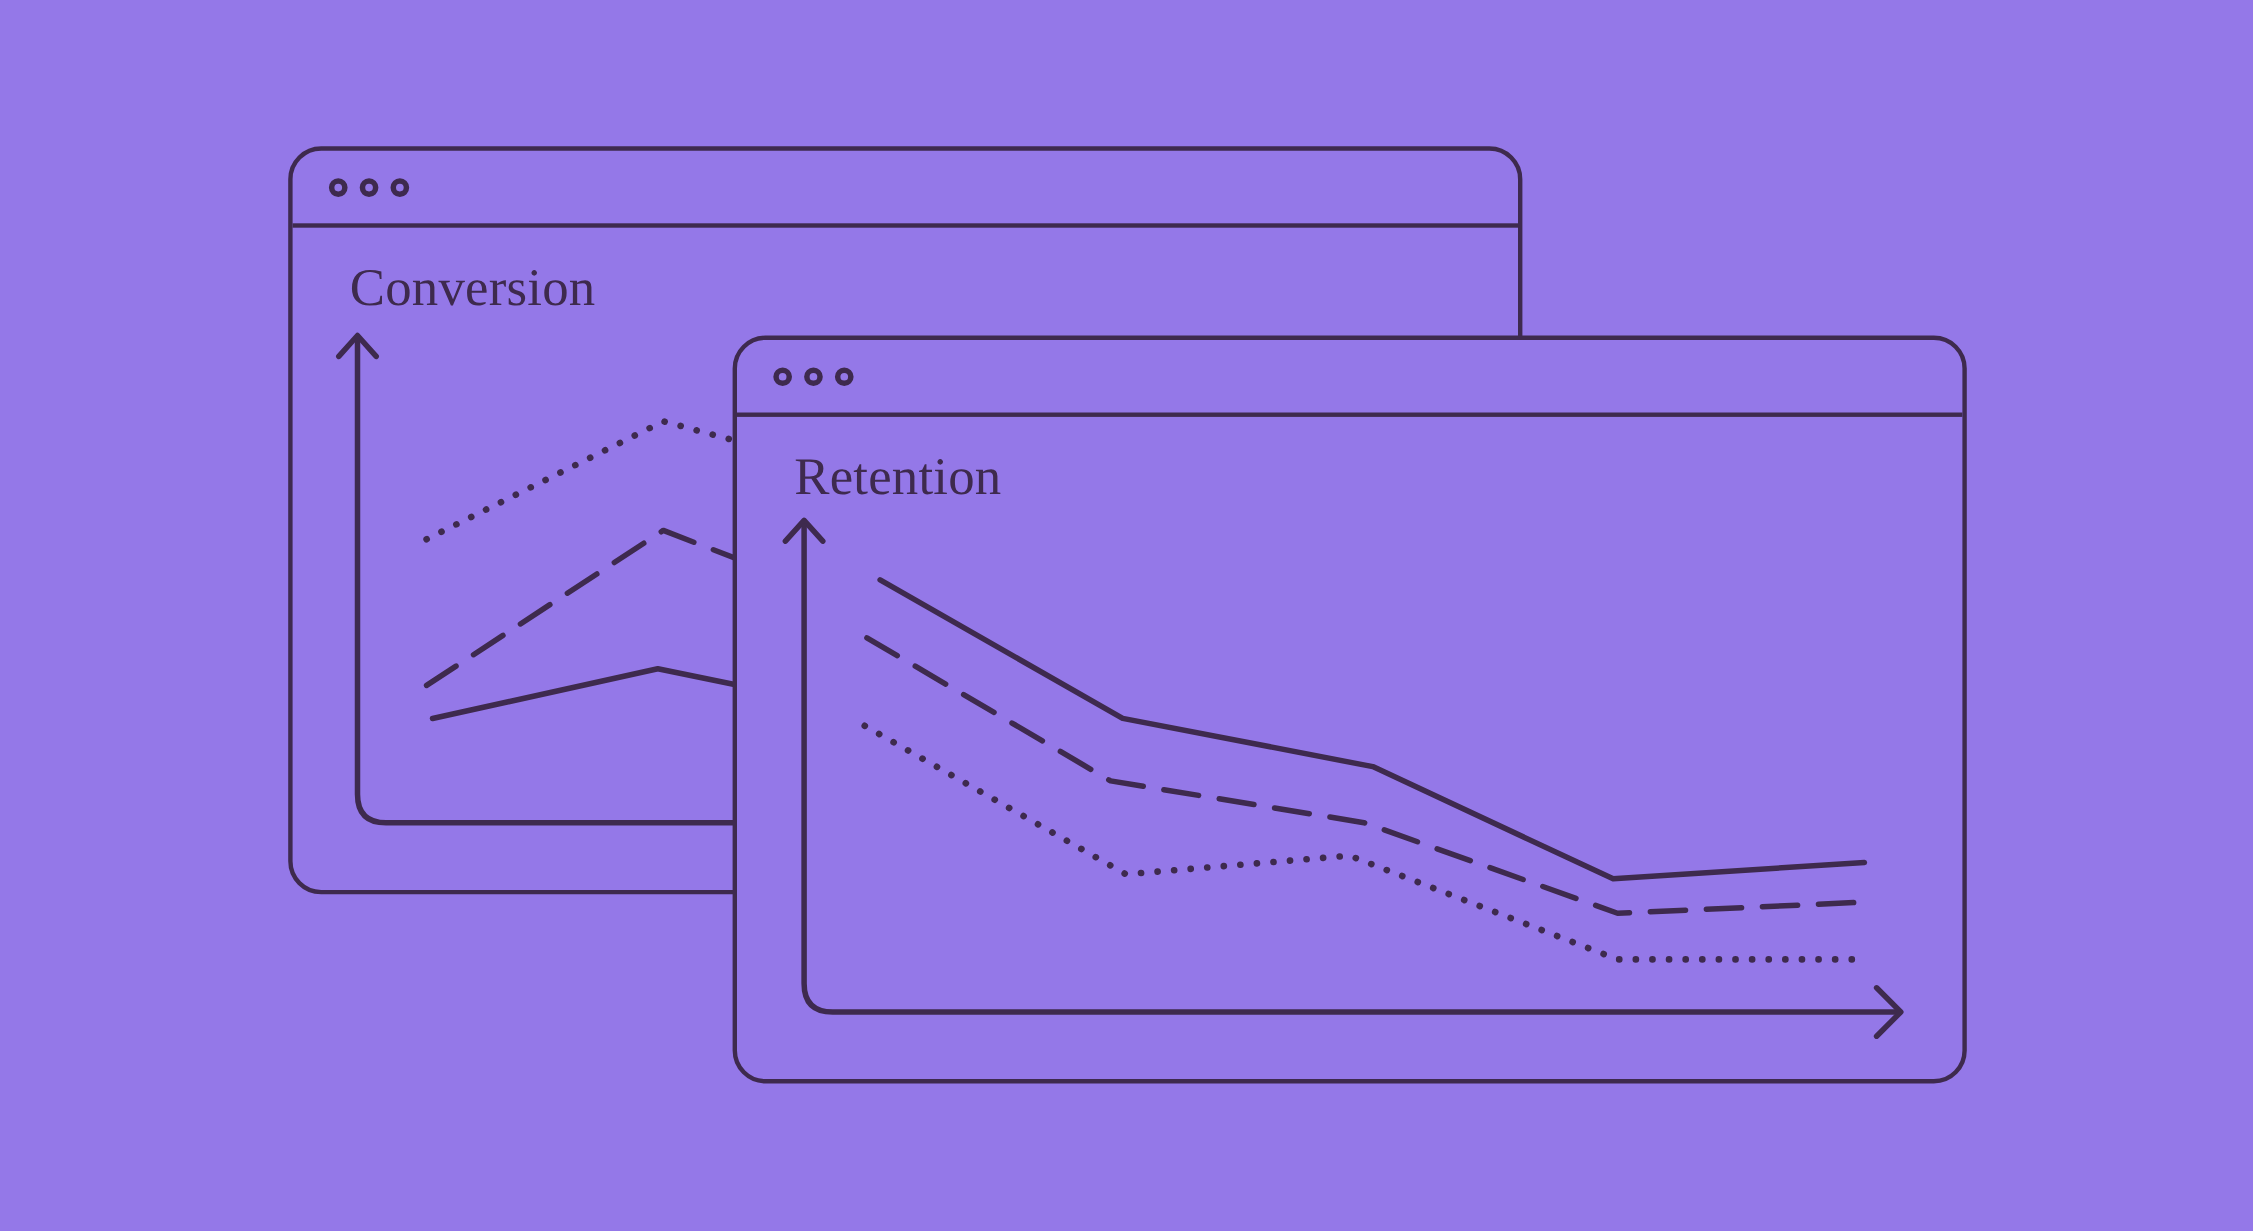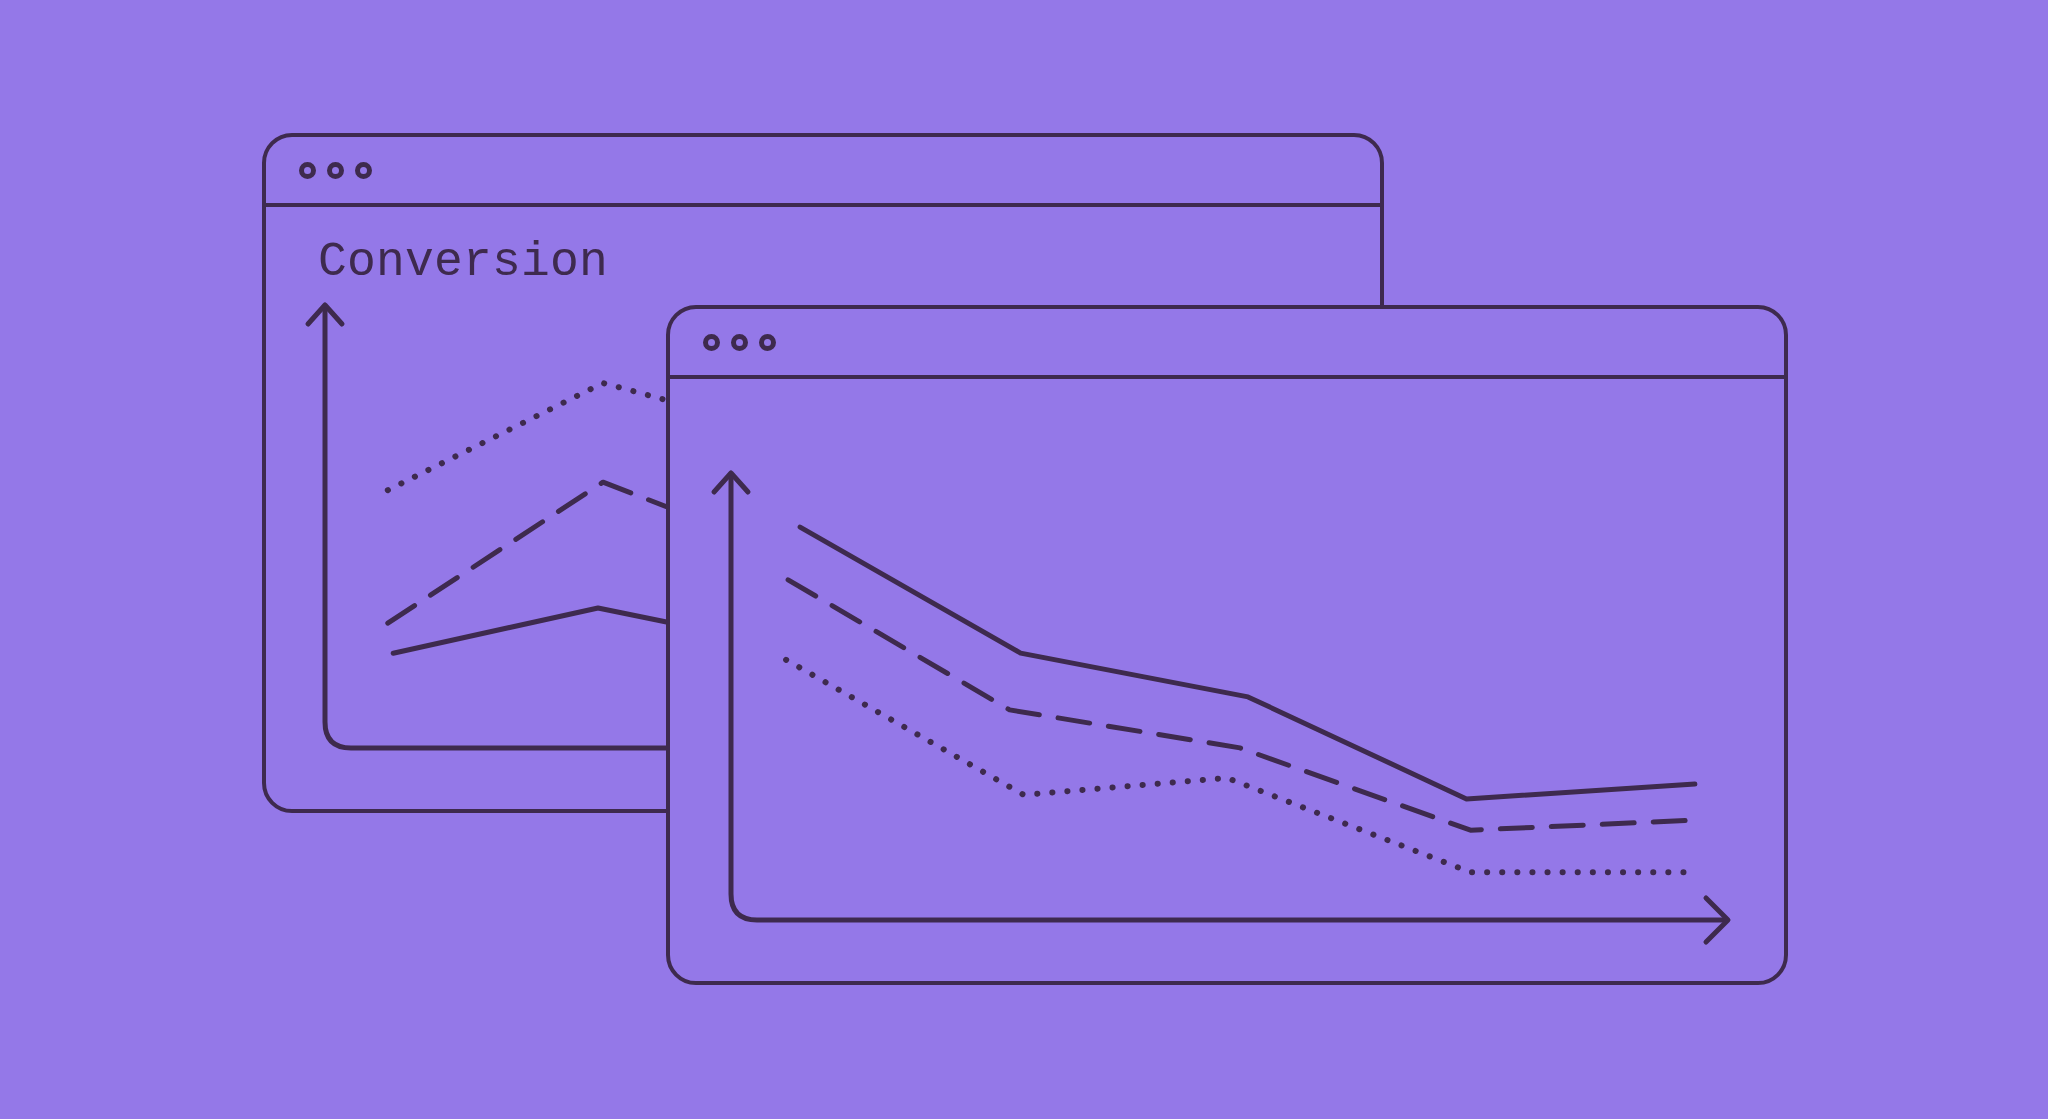--- a/index.html
+++ b/index.html
@@ -5,21 +5,21 @@
   :root{
     --bg:#9478e8;
     --ink:#3e2a4e;
   }
   html,body{margin:0;padding:0;background:var(--bg);}
   .stage{
     position:relative;
     width:1904px;height:1119px;
     background:var(--bg);
     overflow:hidden;
-    font-family:Liberation Mono, monospace;
+    font-family:Liberation Serif, serif;
   }
   .window{
     position:absolute;
     box-sizing:border-box;
     width:1122px;height:680px;
     border:4px solid var(--ink);
     border-radius:30px;
     background:var(--bg);
   }
   .window-back{left:262px;top:133px;}
@@ -86,20 +86,21 @@
         <polyline points="127.2,446.2 332.0,401.0 414.0,417.8" class="stroke s-solid"></polyline>
       </svg>
   </section>
 
   <section class="window window-front">
     <div class="titlebar">
       <span class="tl-dot"></span>
       <span class="tl-dot"></span>
       <span class="tl-dot"></span>
     </div>
+    <h2 class="window-title">Retention</h2>
     <svg class="chart" viewBox="0 0 1114 602" aria-hidden="true">
         <path d="M44 113 L61 94 L78 113" class="stroke"></path>
         <path d="M61 99 L61 515 Q61 541 87 541 L1053 541" class="stroke"></path>
         <path d="M1036 519 L1058 541 L1036 563" class="stroke"></path>
         <polyline points="130.1,148.1 350.6,274.1 578.0,317.9 796.5,419.9 1024.9,405.1" class="stroke s-solid"></polyline>
         <polyline points="118.1,200.8 339.6,330.9 570.0,368.9 800.5,451.2 1029.9,440.9" class="stroke s-dashed"></polyline>
         <polyline points="116.1,280.8 353.6,415.8 557.0,398.9 800.5,493.2 1026.9,493.2" class="stroke s-dotted"></polyline>
       </svg>
   </section>
 

